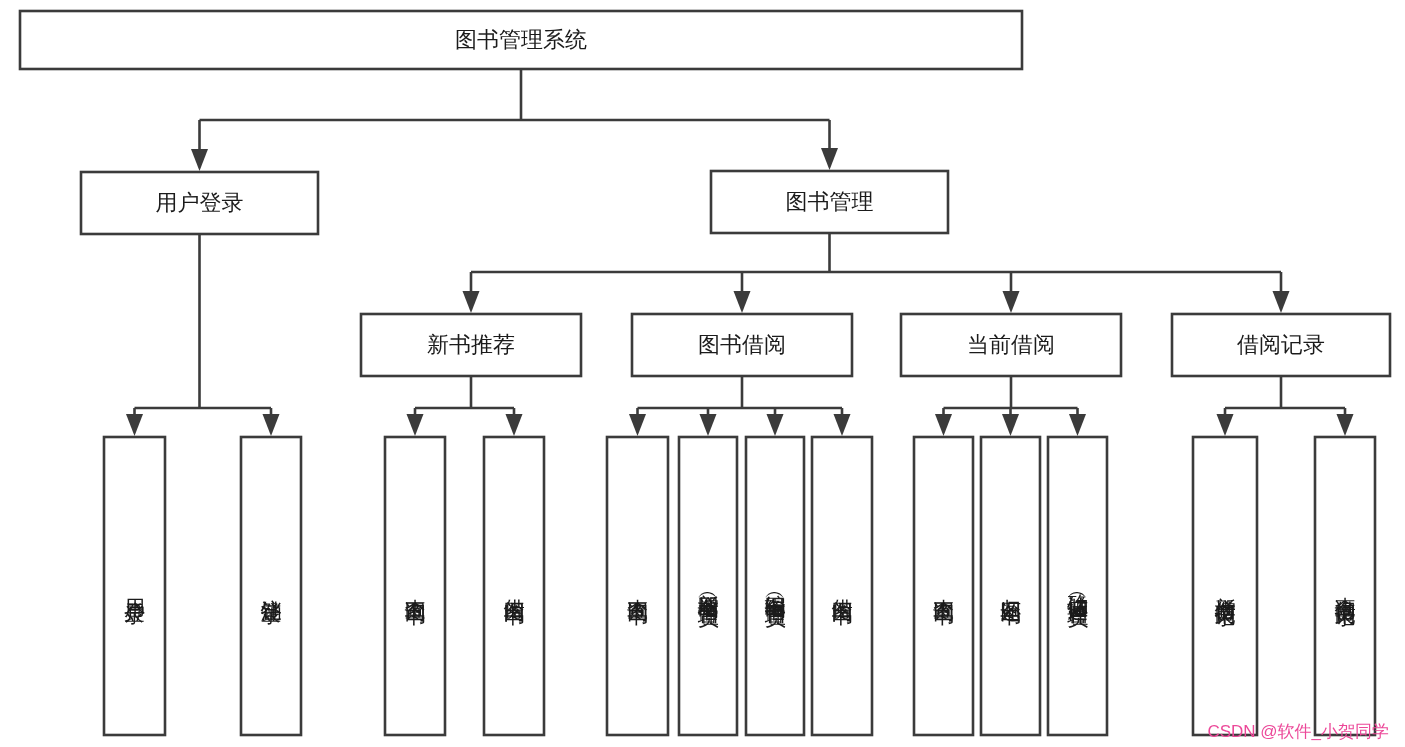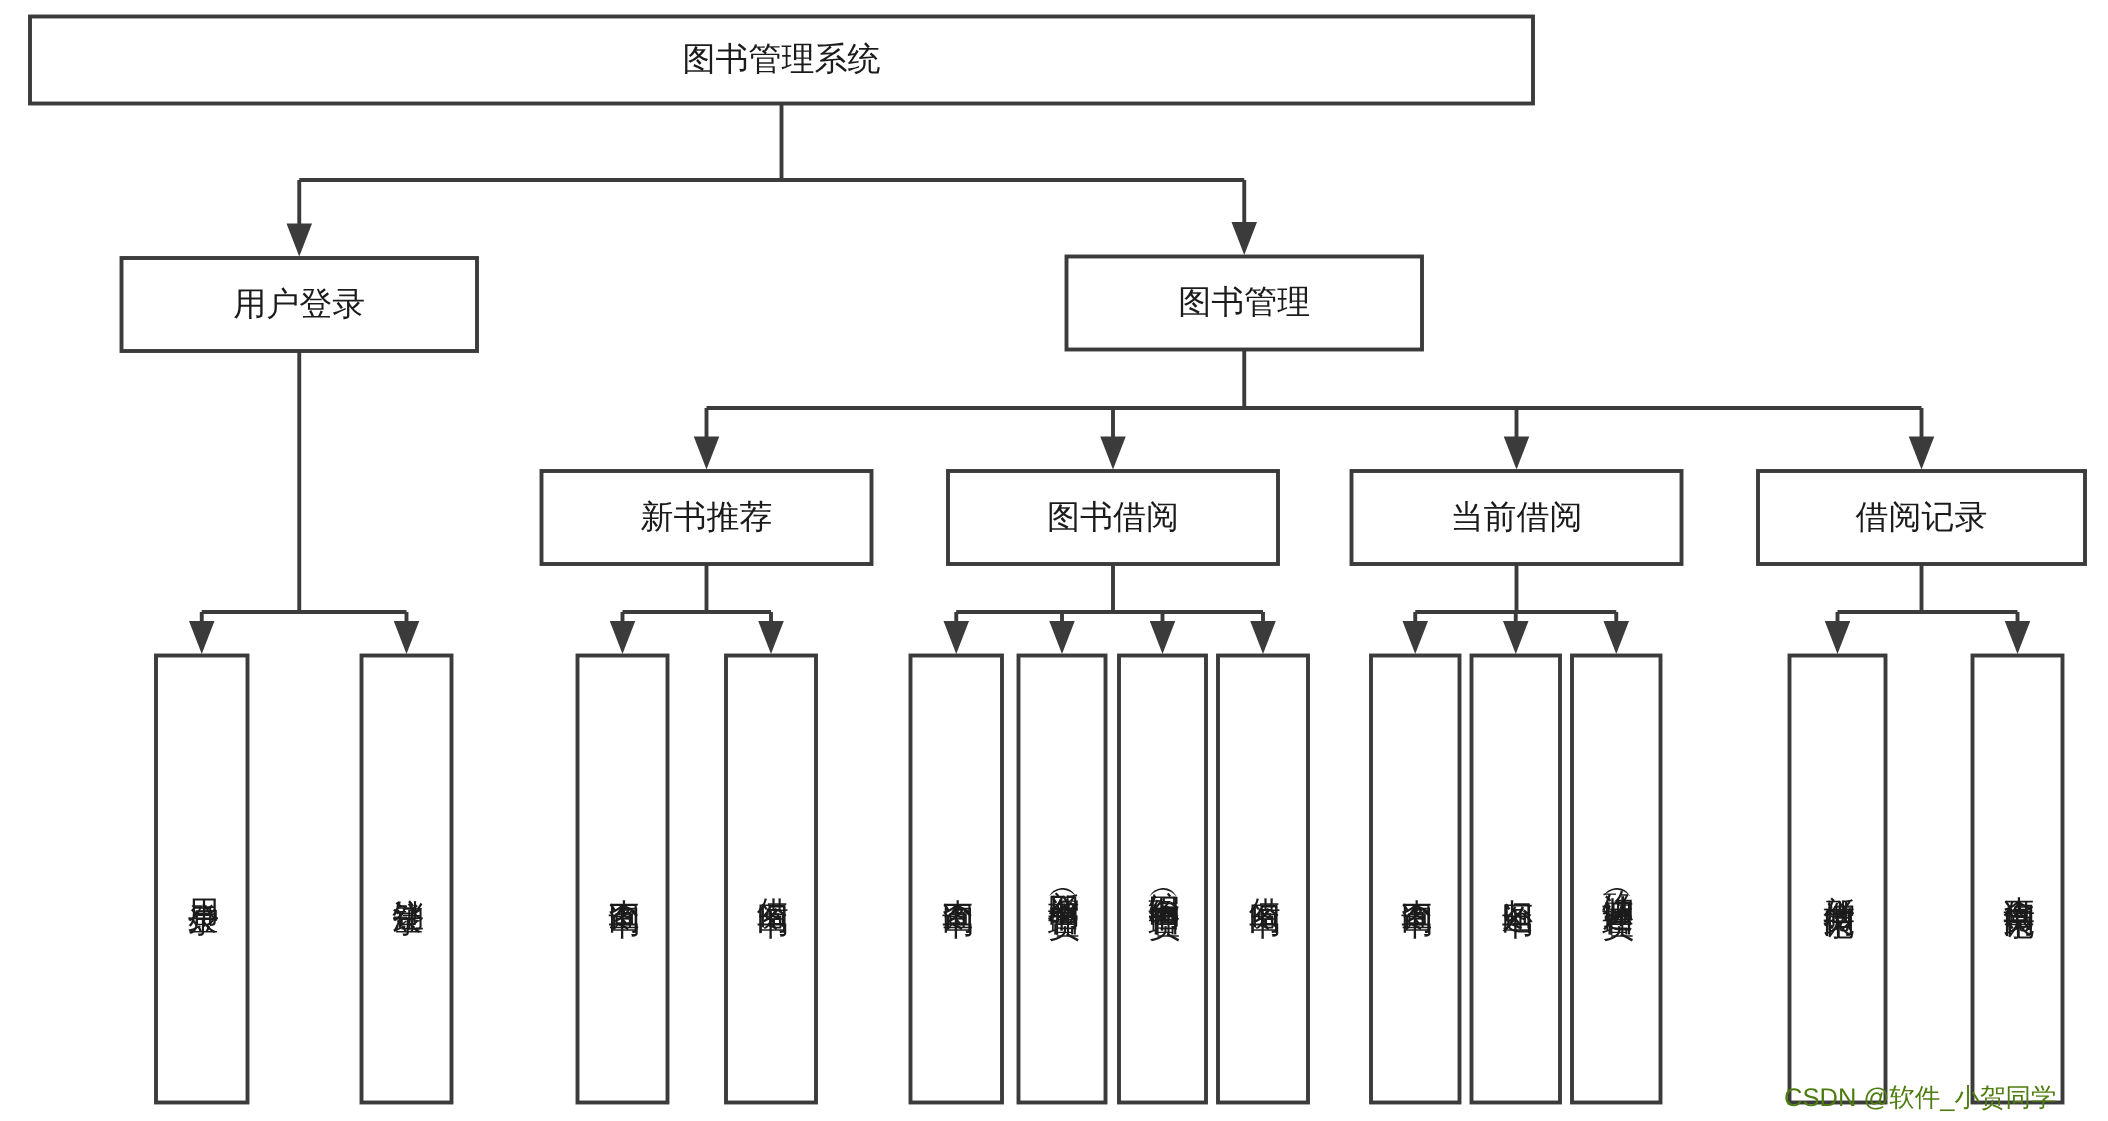--- a/index.html
+++ b/index.html
@@ -12,20 +12,21 @@
     width: 1405px;
     height: 747px;
     font-family: "Liberation Sans", "DejaVu Sans", sans-serif;
     overflow: hidden;
     position: relative;
   }
   #diagram-root {
     position: relative;
     width: 1378px;
     height: 747px;
+    padding-left: 28px;
   }
   svg.diagram-canvas {
     position: absolute;
     left: 0;
     top: 0;
     width: 1405px;
     height: 747px;
     display: block;
   }
   .node-box {
@@ -60,25 +61,25 @@
     line-height: 1.06;
     color: #1b1b1b;
     letter-spacing: 2px;
     white-space: nowrap;
     text-align: center;
     pointer-events: none;
     user-select: none;
   }
   .watermark {
     position: absolute;
-    right: 7px;
+    right: 17px;
     bottom: 4px;
     font-family: "Liberation Sans", "DejaVu Sans", sans-serif;
     font-size: 17px;
-    color: #4d7c0f;
+    color: #ec4899;
     white-space: nowrap;
     user-select: none;
   }
 </style>
 </head>
 <body>
 
 <div id="diagram-root">
   <svg class="diagram-canvas" viewBox="0 0 1405 747">
     <g id="connector-layer">

